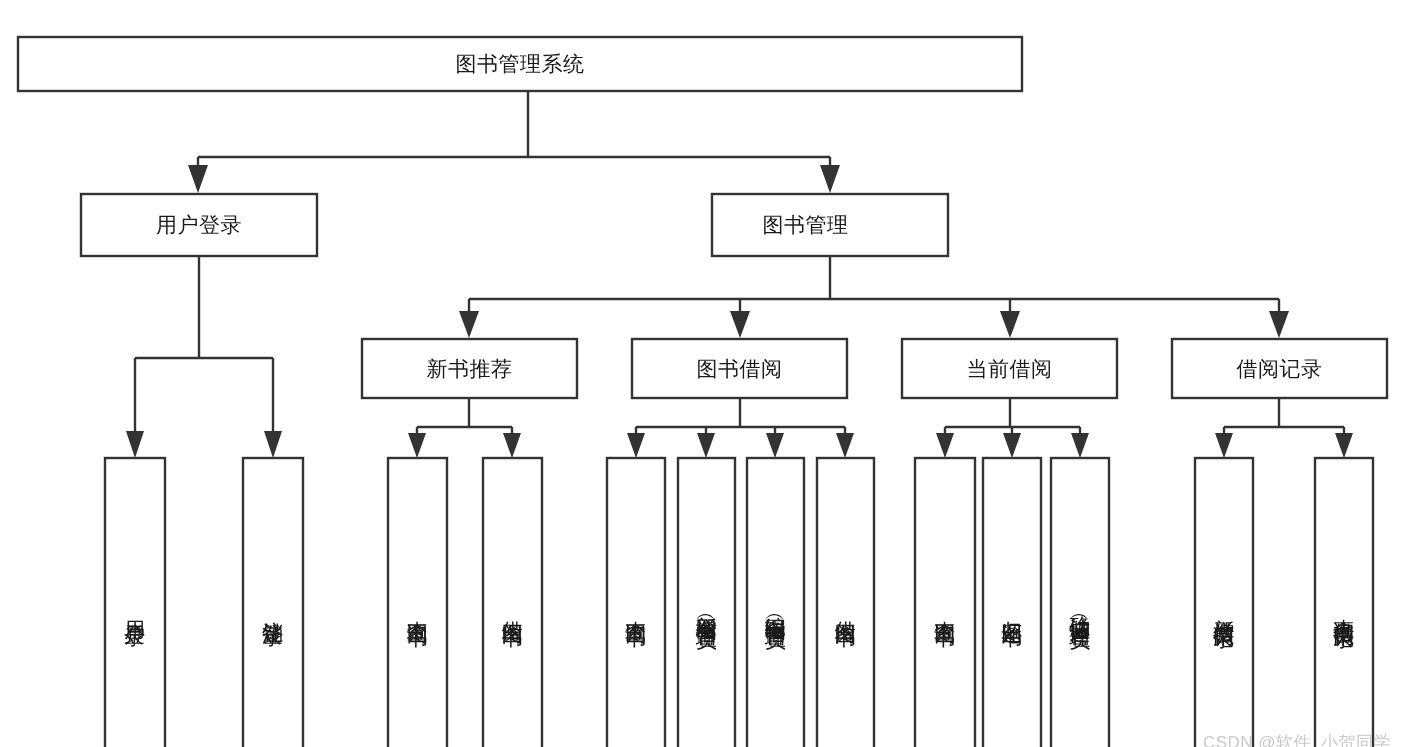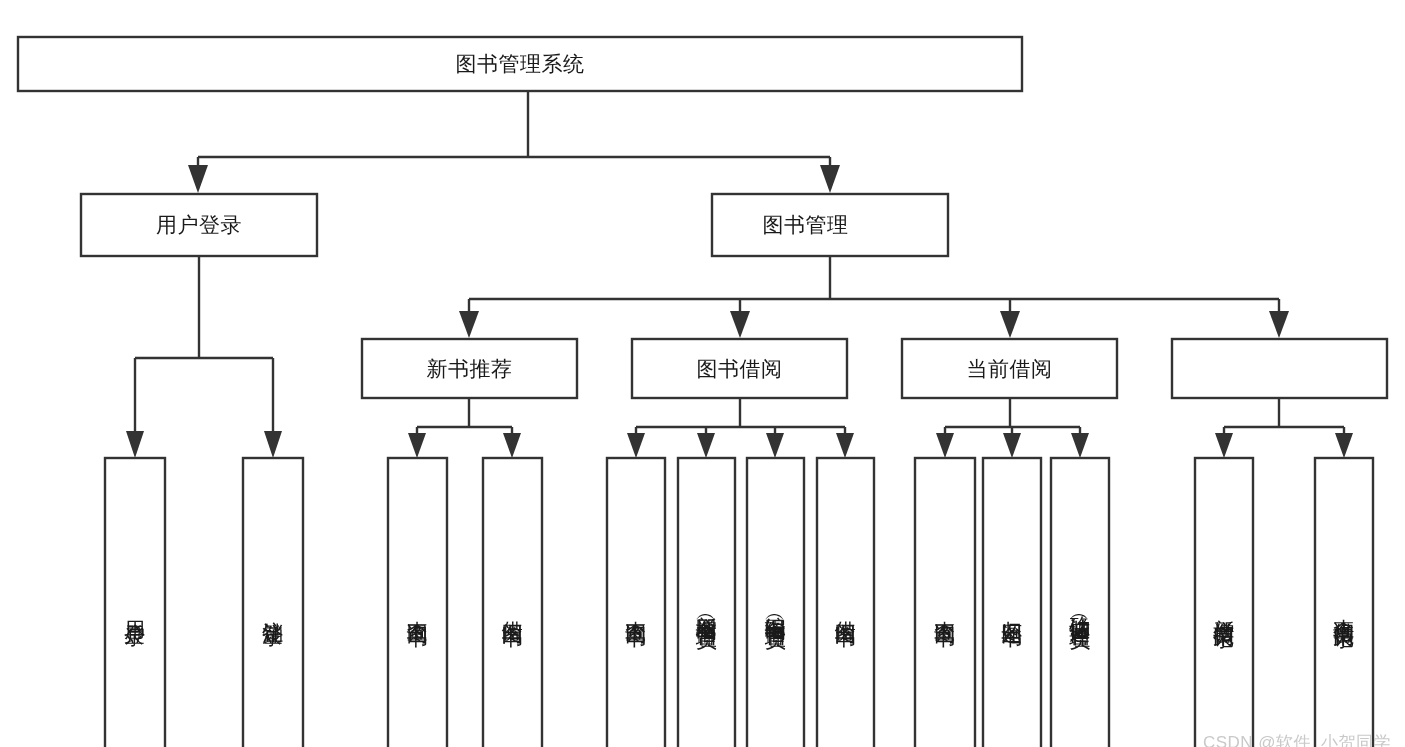--- a/index.html
+++ b/index.html
@@ -173,20 +173,21 @@
   </svg>
 
   <div class="node-label-h" style="left:18px; top:14px; width:1004px; height:54px;">图书管理系统</div>
 
   <div class="node-label-h" style="left:81px; top:171px; width:236px; height:62px;">用户登录</div>
   <div class="node-label-h" style="left:712px; top:171px; width:187px; height:62px;">图书管理</div>
 
   <div class="node-label-h" style="left:362px; top:316px; width:215px; height:59px;">新书推荐</div>
   <div class="node-label-h" style="left:902px; top:316px; width:215px; height:59px;">当前借阅</div>
   <div class="node-label-h" style="left:632px; top:316px; width:215px; height:59px;">图书借阅</div>
+  <div class="node-label-h" style="left:1172px; top:316px; width:215px; height:59px;">借阅记录</div>
 
   <div class="node-label-v" style="left:105px; top:435px; width:60px; height:300px;">用户登录</div>
   <div class="node-label-v" style="left:243px; top:435px; width:60px; height:300px;">注销登录</div>
 
   <div class="node-label-v" style="left:388px; top:435px; width:59px; height:300px;">查询图书</div>
   <div class="node-label-v" style="left:483px; top:435px; width:59px; height:300px;">借阅图书</div>
 
   <div class="node-label-v" style="left:607px; top:435px; width:58px; height:300px;">查询图书</div>
   <div class="node-label-v" style="left:678px; top:435px; width:57px; height:300px;">新增图书（管理员）</div>
   <div class="node-label-v" style="left:747px; top:435px; width:57px; height:300px;">编辑图书（管理员）</div>

